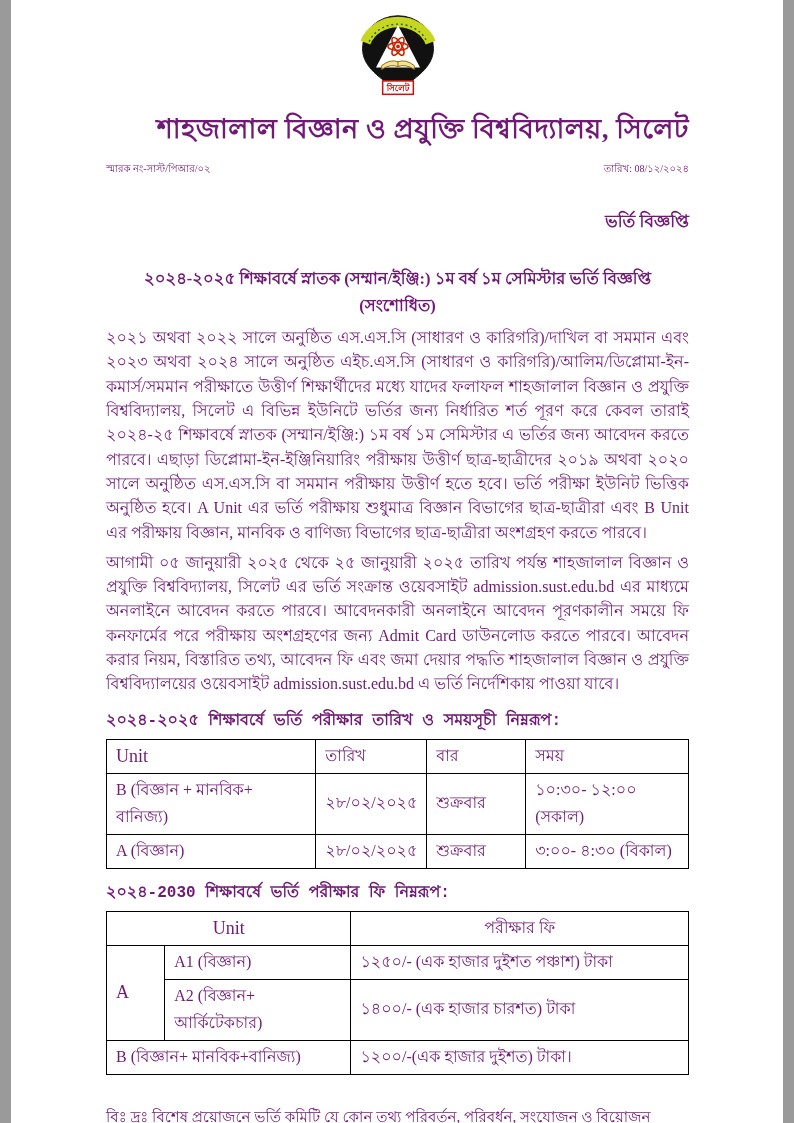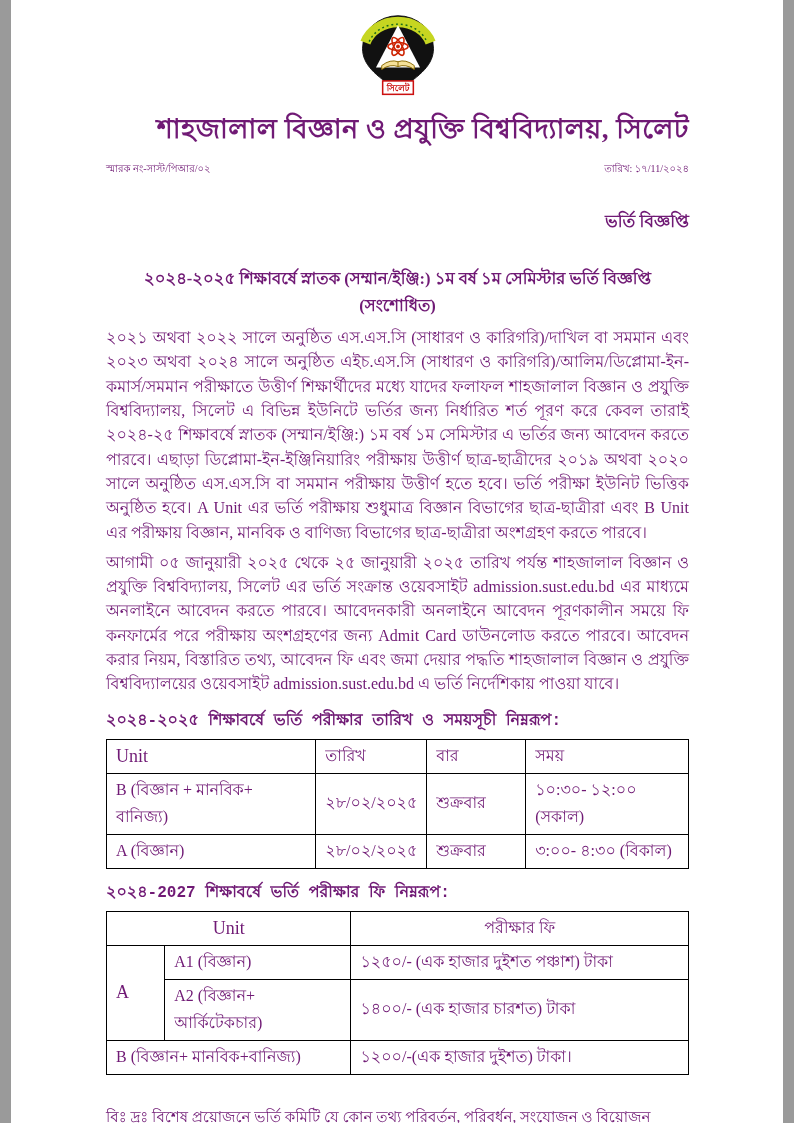--- a/index.html
+++ b/index.html
@@ -54,21 +54,21 @@
 
       <rect x="34" y="74" width="32" height="14" fill="#ffffff" stroke="#cc1111" stroke-width="1.6"></rect>
       <text x="50" y="85" text-anchor="middle" font-size="9" fill="#cc1111" font-weight="bold">সিলেট</text>
     </svg>
   </div>
 
   <div class="uni-name">শাহজালাল বিজ্ঞান ও প্রযুক্তি বিশ্ববিদ্যালয়, সিলেট</div>
 
   <div class="memo-row">
     <span>স্মারক নং-সাস্ট/পিআর/০২</span>
-    <span>তারিখ: ১৭/11/২০২৪</span>
+    <span>তারিখ: 08/১২/২০২৪</span>
   </div>
 
   <div class="notice-title">ভর্তি বিজ্ঞপ্তি</div>
 
   <div class="subtitle">২০২৪-২০২৫ শিক্ষাবর্ষে স্নাতক (সম্মান/ইঞ্জি:) ১ম বর্ষ ১ম সেমিস্টার ভর্তি বিজ্ঞপ্তি (সংশোধিত)</div>
 
   <p class="body-para">২০২১ অথবা ২০২২ সালে অনুষ্ঠিত এস.এস.সি (সাধারণ ও কারিগরি)/দাখিল বা সমমান এবং ২০২৩ অথবা ২০২৪ সালে অনুষ্ঠিত এইচ.এস.সি (সাধারণ ও কারিগরি)/আলিম/ডিপ্লোমা-ইন-কমার্স/সমমান পরীক্ষাতে উত্তীর্ণ শিক্ষার্থীদের মধ্যে যাদের ফলাফল শাহজালাল বিজ্ঞান ও প্রযুক্তি বিশ্ববিদ্যালয়, সিলেট এ বিভিন্ন ইউনিটে ভর্তির জন্য নির্ধারিত শর্ত পূরণ করে কেবল তারাই ২০২৪-২৫ শিক্ষাবর্ষে স্নাতক (সম্মান/ইঞ্জি:) ১ম বর্ষ ১ম সেমিস্টার এ ভর্তির জন্য আবেদন করতে পারবে। এছাড়া ডিপ্লোমা-ইন-ইঞ্জিনিয়ারিং পরীক্ষায় উত্তীর্ণ ছাত্র-ছাত্রীদের ২০১৯ অথবা ২০২০ সালে অনুষ্ঠিত এস.এস.সি বা সমমান পরীক্ষায় উত্তীর্ণ হতে হবে। ভর্তি পরীক্ষা ইউনিট ভিত্তিক অনুষ্ঠিত হবে। A Unit এর ভর্তি পরীক্ষায় শুধুমাত্র বিজ্ঞান বিভাগের ছাত্র-ছাত্রীরা এবং B Unit এর পরীক্ষায় বিজ্ঞান, মানবিক ও বাণিজ্য বিভাগের ছাত্র-ছাত্রীরা অংশগ্রহণ করতে পারবে।</p>
   <p class="body-para">আগামী ০৫ জানুয়ারী ২০২৫ থেকে ২৫ জানুয়ারী ২০২৫ তারিখ পর্যন্ত শাহজালাল বিজ্ঞান ও প্রযুক্তি বিশ্ববিদ্যালয়, সিলেট এর ভর্তি সংক্রান্ত ওয়েবসাইট admission.sust.edu.bd এর মাধ্যমে অনলাইনে আবেদন করতে পারবে। আবেদনকারী অনলাইনে আবেদন পূরণকালীন সময়ে ফি কনফার্মের পরে পরীক্ষায় অংশগ্রহণের জন্য Admit Card ডাউনলোড করতে পারবে। আবেদন করার নিয়ম, বিস্তারিত তথ্য, আবেদন ফি এবং জমা দেয়ার পদ্ধতি শাহজালাল বিজ্ঞান ও প্রযুক্তি বিশ্ববিদ্যালয়ের ওয়েবসাইট admission.sust.edu.bd এ ভর্তি নির্দেশিকায় পাওয়া যাবে।</p>
 
   <div class="table-caption">২০২৪-২০২৫ শিক্ষাবর্ষে ভর্তি পরীক্ষার তারিখ ও সময়সূচী নিম্নরূপ:</div>
@@ -94,21 +94,21 @@
     </tr>
     <tr>
       <td>A (বিজ্ঞান)</td>
       <td>২৮/০২/২০২৫</td>
       <td>শুক্রবার</td>
       <td>৩:০০- ৪:৩০ (বিকাল)</td>
     </tr>
   </tbody>
     </table>
 
-  <div class="table-caption">২০২৪-2027 শিক্ষাবর্ষে ভর্তি পরীক্ষার ফি নিম্নরূপ:</div>
+  <div class="table-caption">২০২৪-2030 শিক্ষাবর্ষে ভর্তি পরীক্ষার ফি নিম্নরূপ:</div>
   <table>
     <colgroup>
         <col class="c-ga">
         <col class="c-sub">
         <col class="c-fee">
       </colgroup>
     <tbody>
         <tr>
       <th colspan="2" class="unit-head">Unit</th>
       <th class="fee-head">পরীক্ষার ফি</th>

